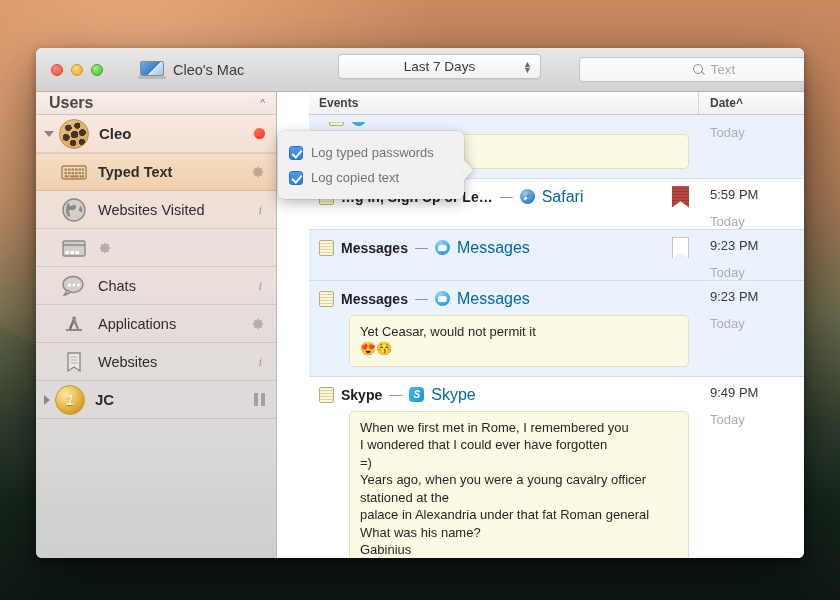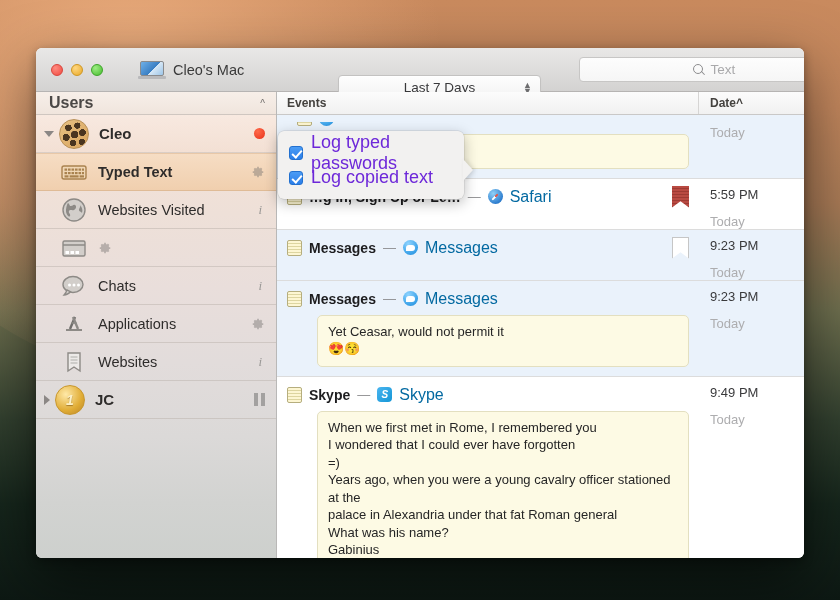--- a/index.html
+++ b/index.html
@@ -51,21 +51,21 @@
     border: 1.5px solid #8a8a8c; border-radius: 2px;
     background: linear-gradient(135deg,#6fb0e8 0%,#3a7fc4 55%,#d8e8f6 56%,#9cc5e8 100%);
   }
   .mac-icon .base {
     position: absolute; left: -1px; bottom: 0; width: 28px; height: 3px;
     background: #b9b9bb; border-radius: 1px;
   }
   .machine-name { font-size: 14.5px; color: #3a3a3a; }
 
   .pop-btn {
-    position: absolute; left: 302px; top: 27px; width: 203px; height: 25px;
+    position: absolute; left: 302px; top: 6px; width: 203px; height: 25px;
     background: linear-gradient(to bottom,#fefefe,#f2f2f2);
     border: 1px solid #c3c2c1; border-radius: 4px;
     box-shadow: 0 1px 0 rgba(255,255,255,.9) inset, 0 1px 1px rgba(0,0,0,.06);
     display: flex; align-items: center; justify-content: center;
   }
   .pop-btn span { font-size: 13.5px; color: #38383a; }
   .stepper {
     position: absolute; right: 8px; top: 50%; transform: translateY(-50%);
     display: flex; flex-direction: column; align-items: center; line-height: 6px;
     color: #6d6d6f; font-size: 9px;
@@ -148,21 +148,21 @@
   .row-label { font-size: 14.5px; color: #2e2c2b; flex: 1; }
   .row.user .row-label { font-weight: bold; font-size: 15px; }
   .row-label.sel { font-weight: bold; }
   .gear { width: 14px; height: 14px; opacity: .42; }
   .infoi { font-size: 13px; font-style: italic; font-family: "Liberation Serif", serif; color: #9b9997; padding-right: 3px; }
   .dot-red { width: 11px; height: 11px; border-radius: 50%; background: radial-gradient(circle at 35% 30%,#ff6a4a,#e8321b); }
   .pause { display: flex; gap: 3px; }
   .pause i { display: block; width: 4px; height: 13px; background: #a3a1a0; }
 
   
-  .content { flex: 1; background: #fff; position: relative; }
+  .content { flex: 1; background: #fff; position: relative; margin-left: 32px; }
   .col-head {
     height: 23px; display: flex; align-items: stretch;
     background: linear-gradient(to bottom,#fcfcfc,#f1f1f1);
     border-bottom: 1px solid #c9c8c7;
   }
   .col-head .c1 { flex: 1; display: flex; align-items: center; padding-left: 10px; border-right: 1px solid #d6d5d4; }
   .col-head .c2 { width: 105px; display: flex; align-items: center; justify-content: flex-start; padding: 0 10px 0 11px; }
   .col-head span { font-size: 12px; font-weight: bold; color: #44423f; }
 
   .events { position: relative; height: 443px; overflow: hidden; }
@@ -229,21 +229,21 @@
   .cbrow { display: flex; align-items: center; gap: 8px; height: 25px; }
   .cbox {
     width: 14px; height: 14px; border-radius: 3px; flex: none;
     background: linear-gradient(to bottom,#4b9cf5,#2b7ee8);
     border: .5px solid #2270cf; position: relative;
   }
   .cbox::after {
     content:''; position:absolute; left:4px; top:1px; width:4px; height:8px;
     border: solid #fff; border-width: 0 2px 2px 0; transform: rotate(42deg);
   }
-  .cbl { font-size: 18px; color: #6d28d9; }
+  .cbl { font-size: 13px; color: #737373; }
 </style>
 </head>
 <body>
 
 <div class="desk-glow"></div>
 
 <div class="window">
 
   <div class="titlebar">
     <div class="traffic">

